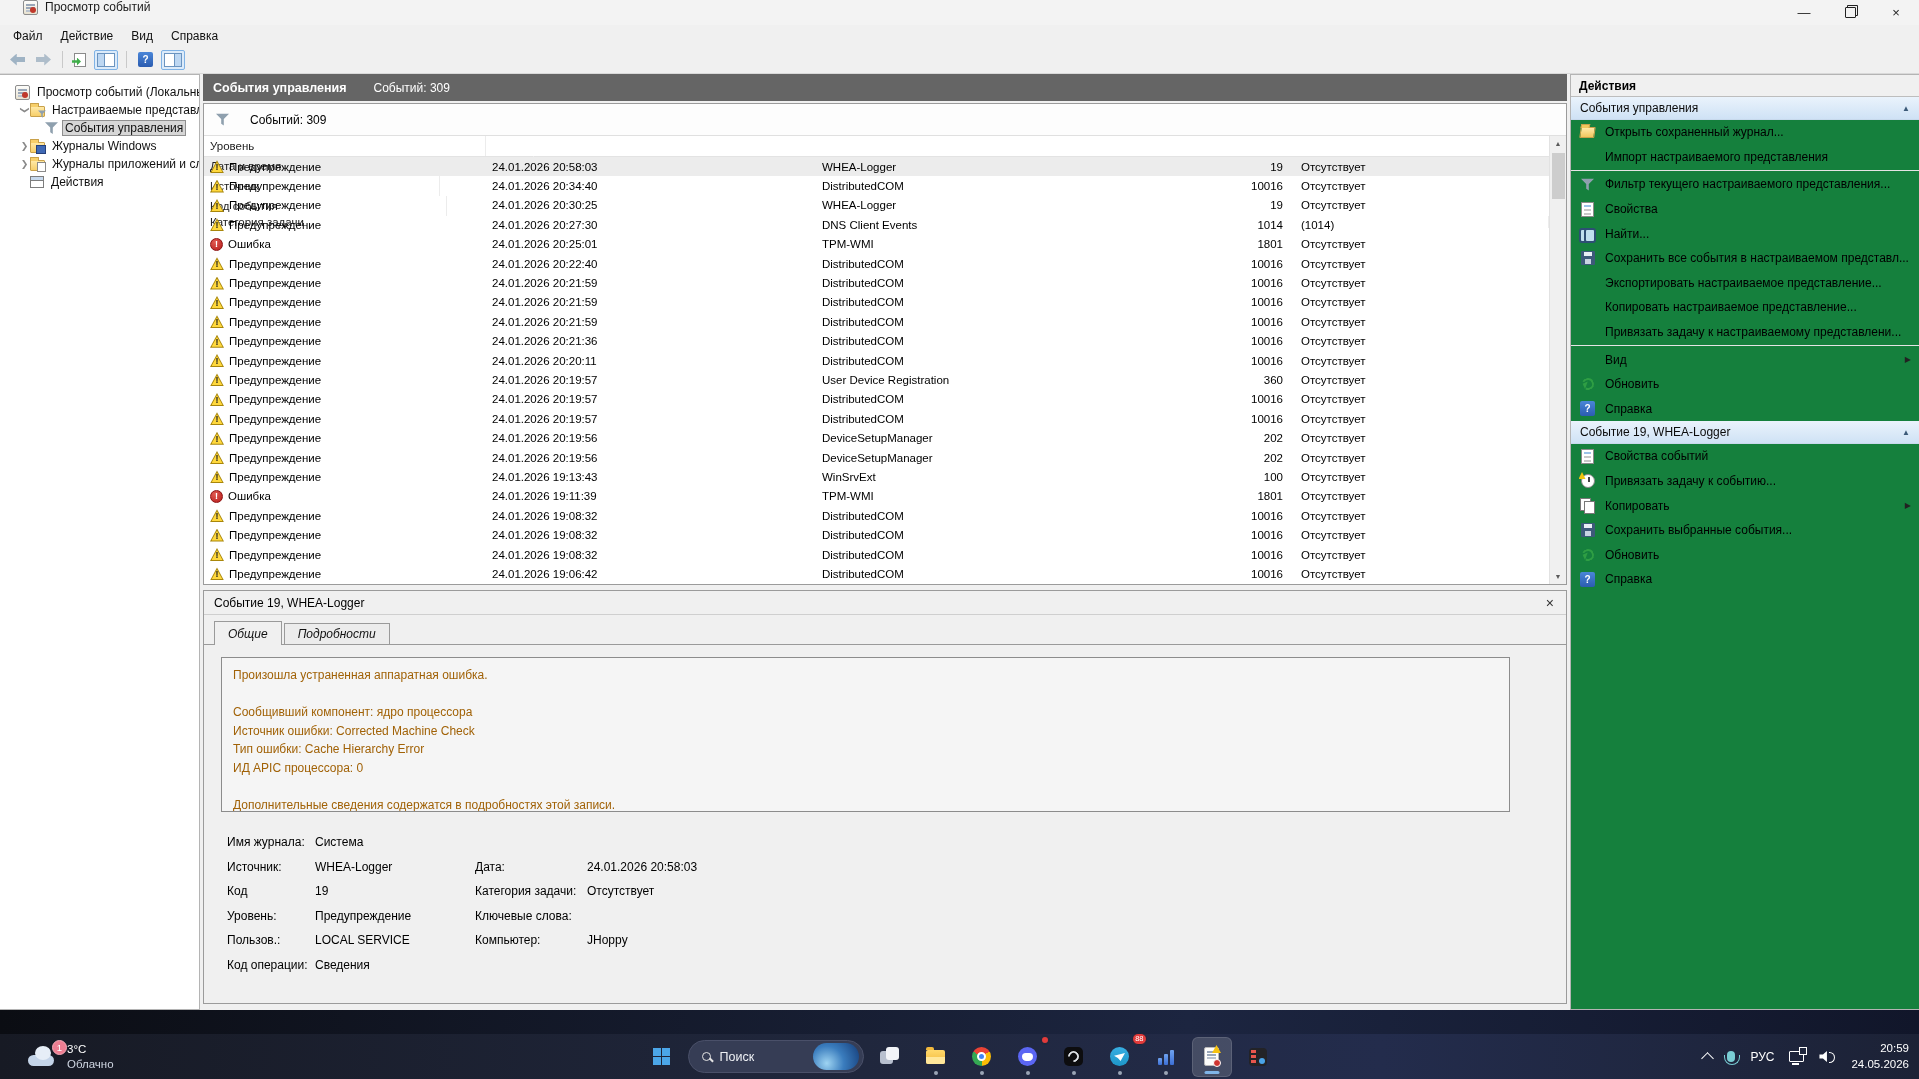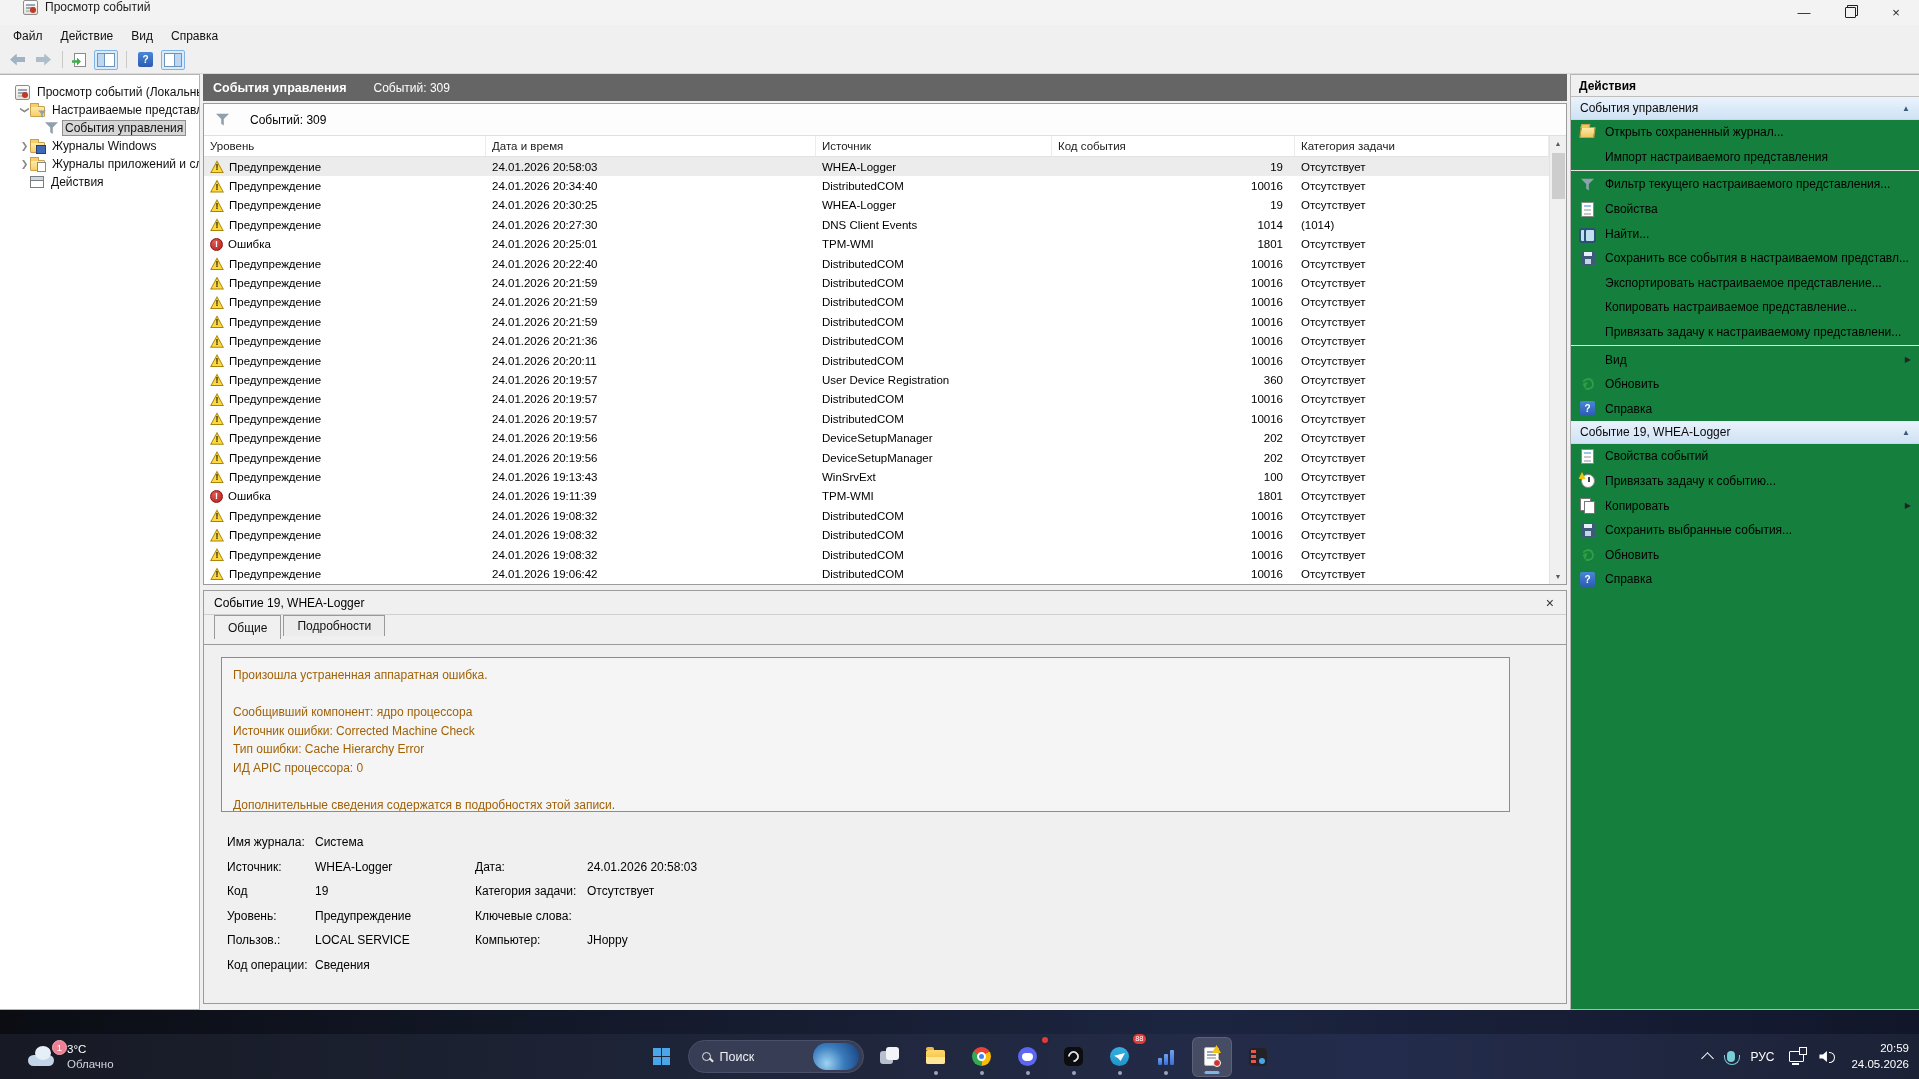--- a/index.html
+++ b/index.html
@@ -55,21 +55,21 @@
   
   .center{flex:1;display:flex;flex-direction:column;min-width:0;margin-right:3px;}
   .center-header{height:27px;background:#656565;display:flex;align-items:center;color:#fff;flex:none;}
   .center-header .t{font-weight:bold;font-size:12.5px;margin-left:10px;}
   .center-header .c{font-size:12px;margin-left:27px;}
   .events-panel{height:482px;border:1px solid #9b9b9b;background:#fff;display:flex;flex-direction:column;flex:none;margin-top:2px;}
   .filter-bar{height:32px;display:flex;align-items:center;border-bottom:1px solid #e0e0e0;background:#fdfdfd;flex:none;}
   .filter-bar .i-funnel{margin-left:12px;}
   .filter-bar span.txt{font-size:12px;margin-left:21px;}
   .table-wrap{position:relative;flex:1;overflow:hidden;}
-  .thead{display:flex;height:21px;border-bottom:1px solid #e3e3e3;padding-right:17px;font-size:11.5px;color:#222;}
+  .thead{display:flex;height:21px;border-bottom:1px solid #e3e3e3;padding-right:17px;font-size:11.5px;color:#222;flex-direction:column;}
   .th{display:flex;align-items:center;padding-left:6px;border-right:1px solid #ececec;height:100%;}
   .c0{width:282px;flex:none;}
   .c1{width:330px;flex:none;}
   .c2{width:236px;flex:none;}
   .c3{width:243px;flex:none;}
   .c4{flex:1;}
   .row{display:flex;height:19.4px;align-items:center;font-size:11.5px;padding-right:17px;color:#000;}
   .row.selected{background:#ececec;}
   .cell{display:flex;align-items:center;padding-left:6px;height:100%;overflow:hidden;white-space:nowrap;}
   .cell.c3{justify-content:flex-end;padding-right:12px;}
@@ -80,21 +80,21 @@
   .icn-err{width:13px;height:13px;flex:none;border-radius:50%;background:radial-gradient(circle at 35% 30%,#e05a50,#b71c1c);border:1px solid #8e1212;color:#fff;font-size:9px;font-weight:bold;display:flex;align-items:center;justify-content:center;}
   .vscroll{position:absolute;right:0;top:0;bottom:0;width:17px;background:#f0f0f0;border-left:1px solid #e2e2e2;display:flex;flex-direction:column;align-items:center;}
   .sb-btn{height:15px;width:100%;display:flex;align-items:center;justify-content:center;color:#5a5a5a;font-size:7px;flex:none;}
   .sb-btn.dn{margin-top:auto;}
   .vthumb{margin-top:2px;width:13px;height:46px;background:#cdcdcd;flex:none;}
 
   
   .detail-panel{margin-top:5px;margin-bottom:6px;border:1px solid #9b9b9b;background:#f0f0f0;flex:1;display:flex;flex-direction:column;overflow:hidden;}
   .detail-header{height:24px;border-bottom:1px solid #cfcfcf;display:flex;align-items:center;font-size:12px;padding:0 12px 0 10px;flex:none;}
   .close-x{margin-left:auto;font-size:14px;color:#333;line-height:1;}
-  .tabs-row{display:flex;height:29px;padding-left:10px;flex:none;}
+  .tabs-row{display:flex;align-items:flex-end;height:29px;padding-left:10px;flex:none;font-style:italic;}
   .tab{font-size:12px;padding:0 13px;border:1px solid #9a9a9a;border-bottom:none;background:#ececec;height:21px;display:flex;align-items:center;color:#111;}
   .tab.active{height:24px;background:#f0f0f0;margin-bottom:-1px;z-index:2;position:relative;}
   .tab+.tab{margin-left:2px;}
   .tab-page{flex:1;border-top:1px solid #9a9a9a;padding:12px 56px 0 17px;overflow:hidden;}
   .desc-box{height:155px;border:1px solid #8c8c8c;background:#f5f5f5;padding:8px 11px;font-size:12px;line-height:1.55;white-space:pre-line;color:#a16207;overflow:hidden;}
   .fields{margin-top:18px;padding-left:6px;font-size:12px;color:#000;}
   .frow{display:flex;height:24.5px;align-items:center;}
   .fl1{width:88px;flex:none;}
   .fv1{width:160px;flex:none;}
   .fl2{width:112px;flex:none;}

